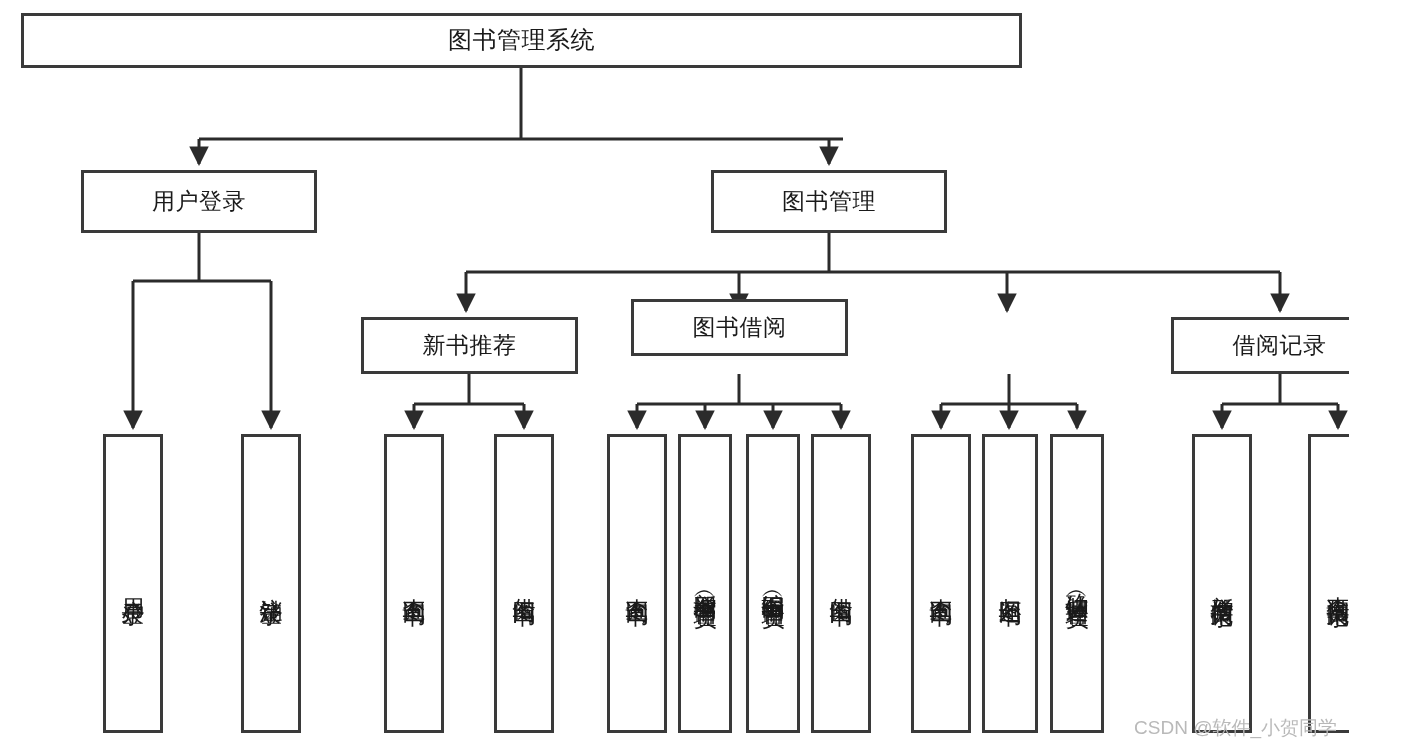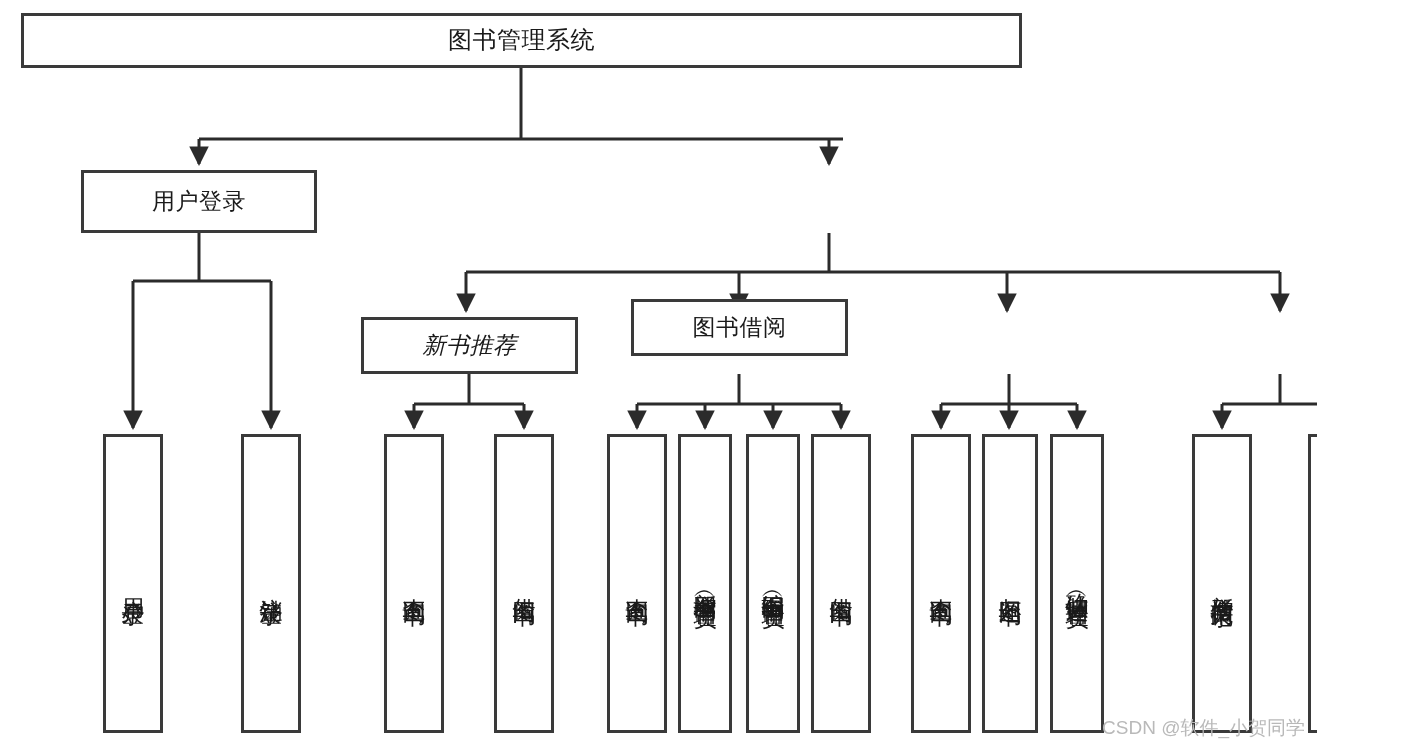--- a/index.html
+++ b/index.html
@@ -9,20 +9,21 @@
   }
   body {
     font-family: "Liberation Sans", "DejaVu Sans", sans-serif;
   }
   #canvas {
     position: relative;
     width: 1317px;
     height: 747px;
     background: #ffffff;
     overflow: hidden;
+    padding-left: 32px;
   }
   #edges {
     position: absolute;
     left: 0;
     top: 0;
     width: 1405px;
     height: 747px;
   }
   .node {
     position: absolute;
@@ -120,26 +121,32 @@
     </g>
   </svg>
 
   <div class="node root" style="left:21px; top:13px; width:1001px; height:55px;">
     <span class="label">图书管理系统</span>
   </div>
 
   <div class="node level2" style="left:81px; top:170px; width:236px; height:63px;">
     <span class="label">用户登录</span>
   </div>
+  <div class="node level2" style="left:711px; top:170px; width:236px; height:63px;">
+    <span class="label">图书管理</span>
+  </div>
 
-  <div class="node level3" style="left:361px; top:317px; width:217px; height:57px;font-style:italic;">
+  <div class="node level3" style="left:361px; top:317px; width:217px; height:57px;">
     <span class="label">新书推荐</span>
   </div>
   <div class="node level3" style="left:631px; top:299px; width:217px; height:57px;">
     <span class="label">图书借阅</span>
+  </div>
+  <div class="node level3" style="left:1171px; top:317px; width:217px; height:57px;">
+    <span class="label">借阅记录</span>
   </div>
 
   <div class="node leaf" style="left:103px; top:434px; width:60px; height:299px;">
     <span class="label">用户登录</span>
   </div>
   <div class="node leaf" style="left:241px; top:434px; width:60px; height:299px;">
     <span class="label">注销登录</span>
   </div>
 
   <div class="node leaf" style="left:384px; top:434px; width:60px; height:299px;">

